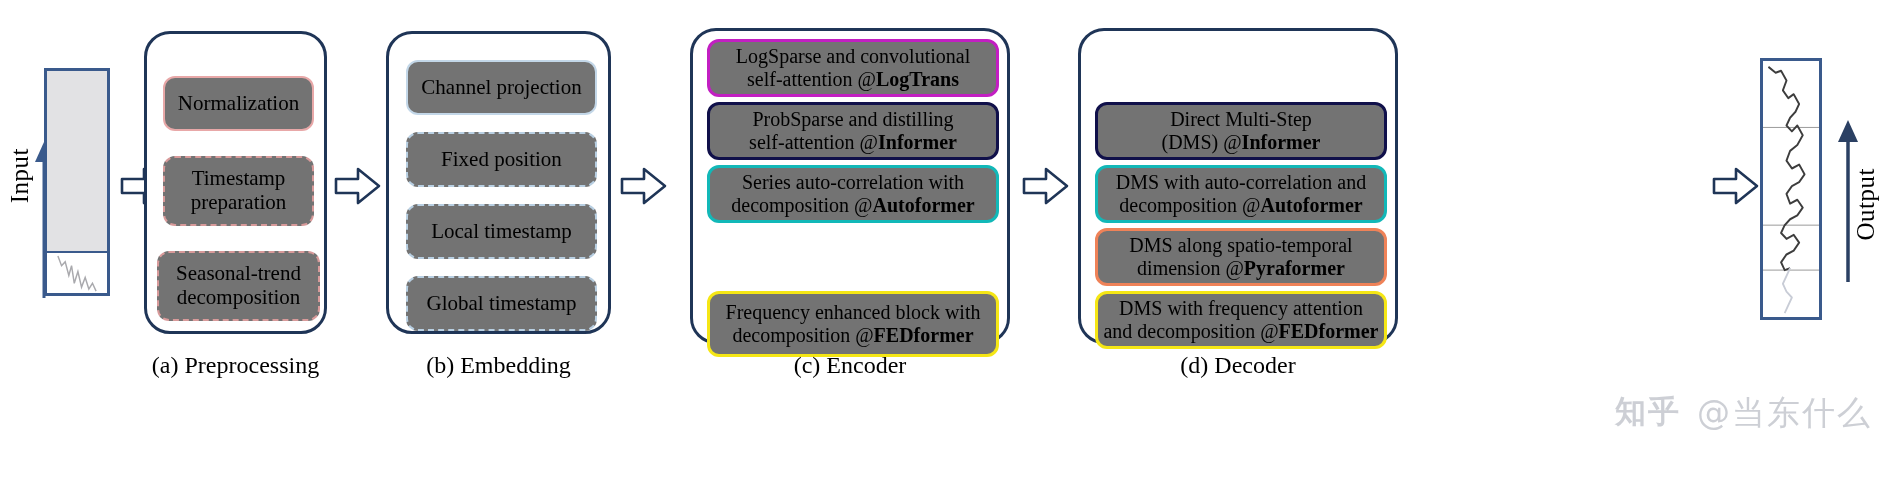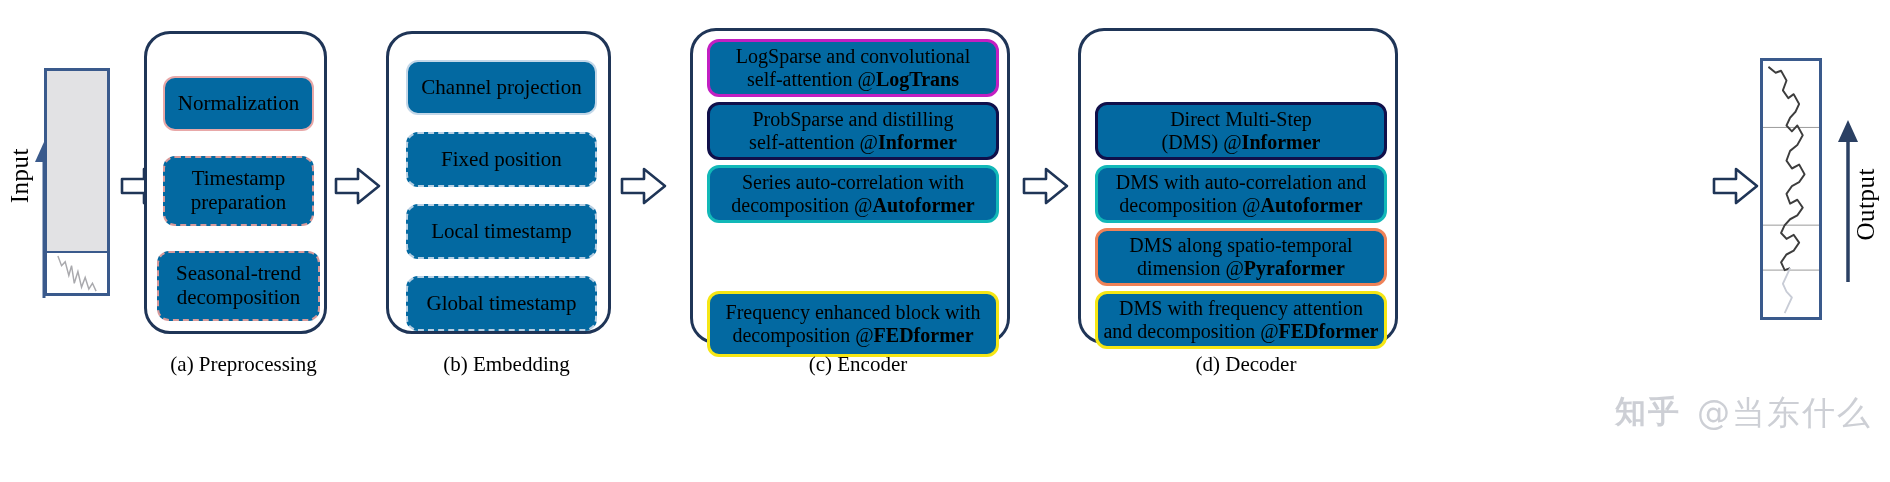--- a/index.html
+++ b/index.html
@@ -67,45 +67,44 @@
     align-items: center;
   }
 
   .inner-box {
     position: absolute;
     box-sizing: border-box;
     display: flex;
     align-items: center;
     justify-content: center;
     text-align: center;
-    background: #0369a1;
+    background: #737373;
     border-radius: 12px;
     line-height: 1.14;
     color: #000000;
   }
 
   .inner-box .txt {
     display: block;
     padding: 0 4px;
   }
   .inner-box b { font-weight: bold; }
 
   
   .chevron {
     position: absolute;
   }
 
   
   .caption {
     position: absolute;
-    font-size: 21px;
+    font-size: 24px;
     color: #000;
     text-align: center;
     white-space: nowrap;
-    margin-left: 8px;
   }
 
   
   .watermark {
     position: absolute;
     right: 18px;
     bottom: 46px;
     font-family: "DejaVu Sans", sans-serif;
     font-size: 33px;
     color: #c9ccd2;

